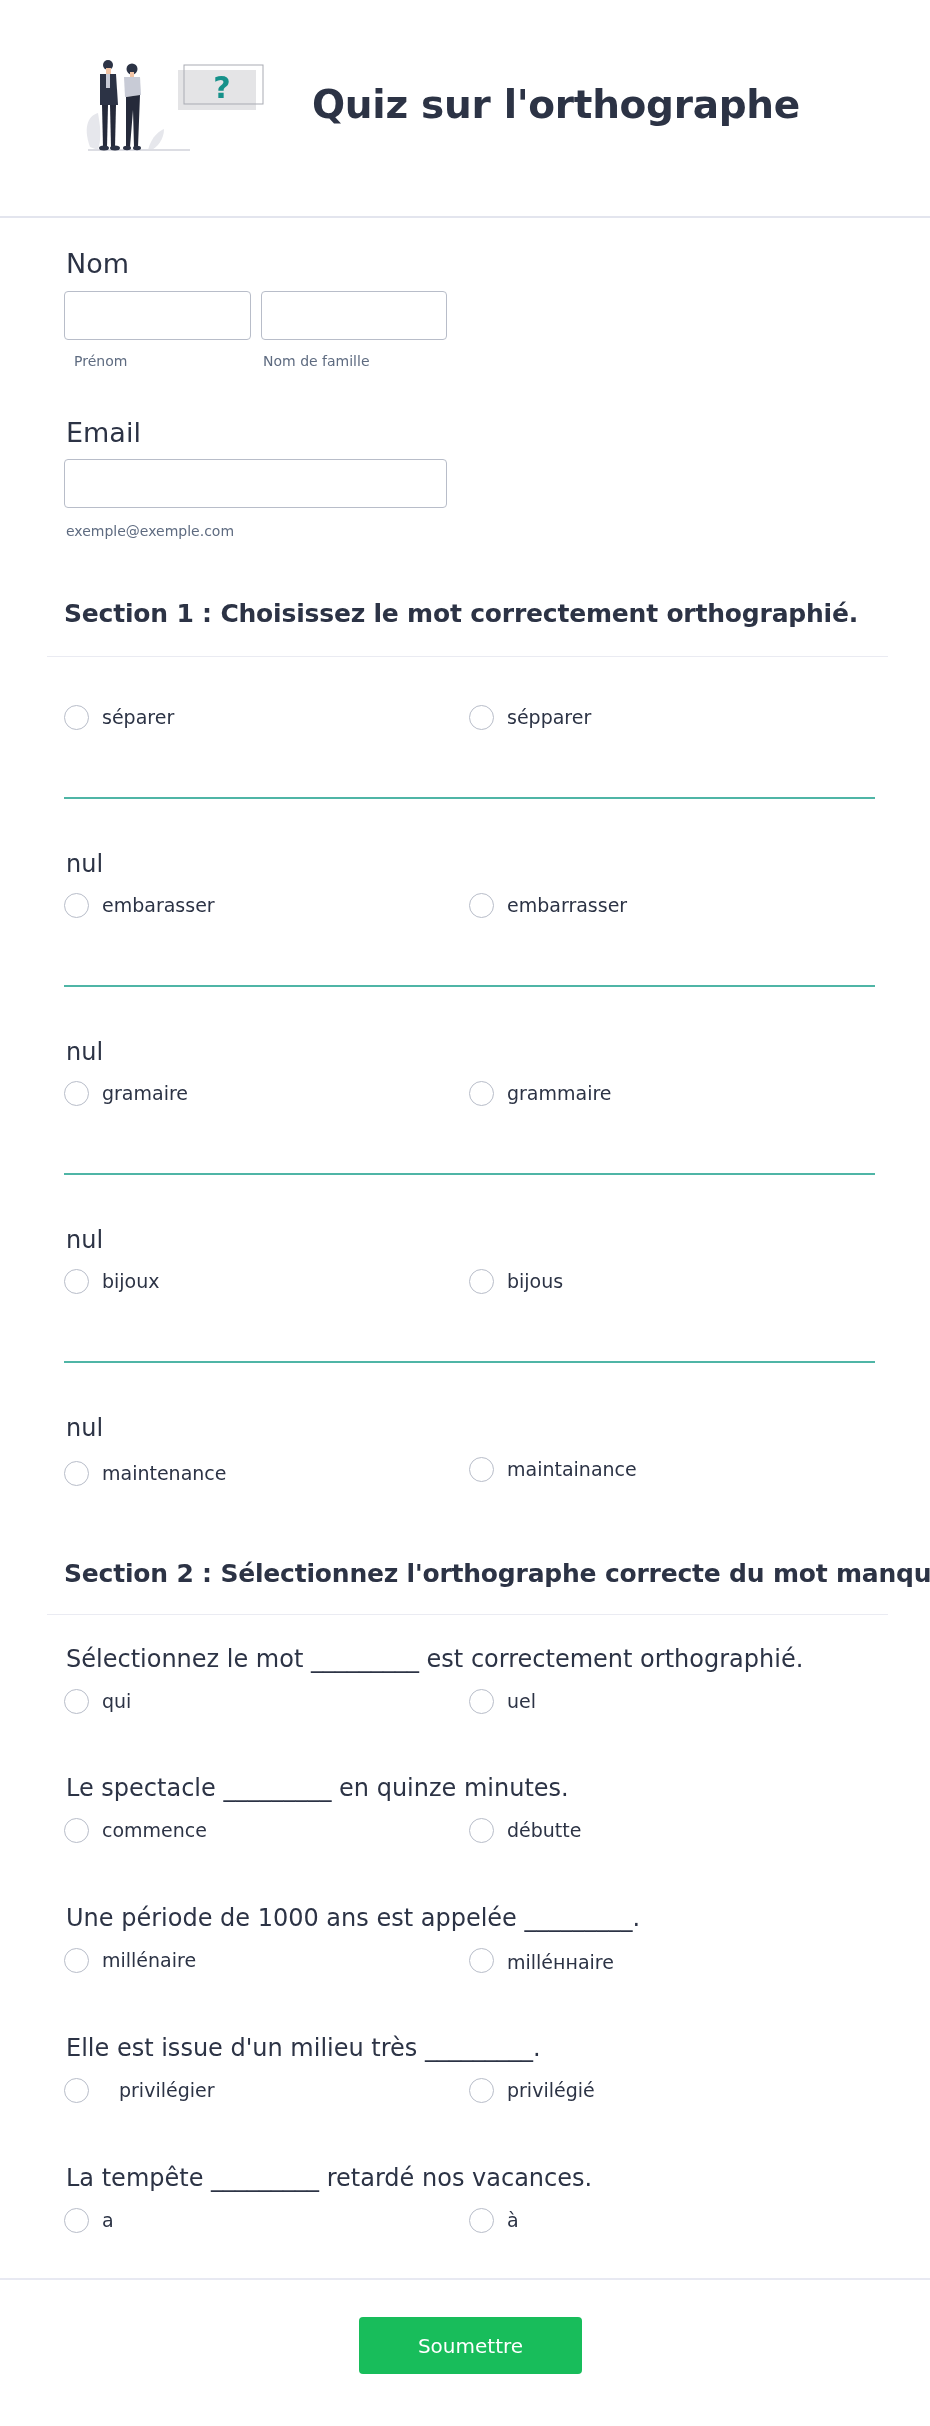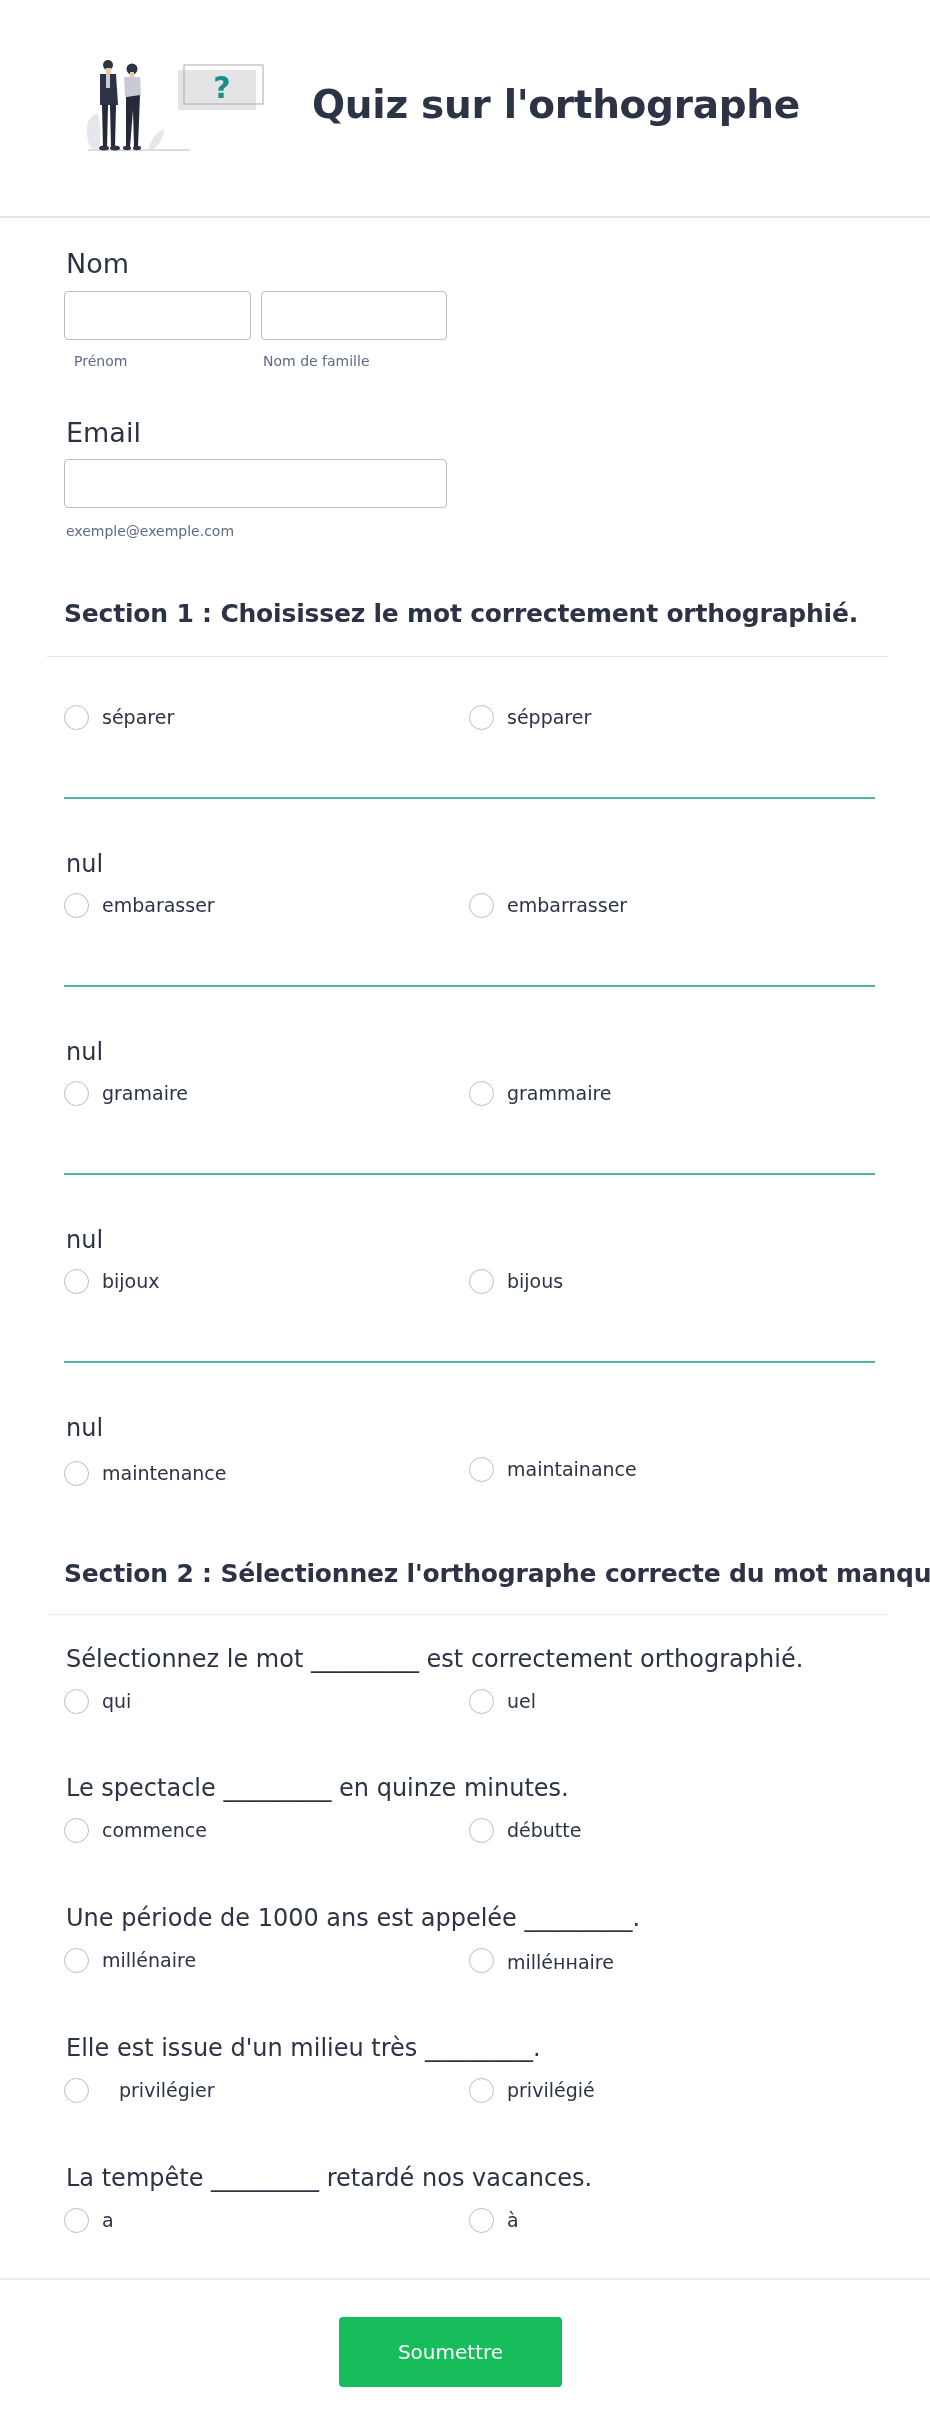--- a/index.html
+++ b/index.html
@@ -22,21 +22,21 @@
   .teal-line { position: absolute; left: 64px; width: 811px; height: 2px; background: #4fb5a6; }
 
   .q-label { position: absolute; left: 66px; font-size: 24px; color: #2c3345; white-space: nowrap; }
 
   .radio-opt { position: absolute; height: 26px; display: flex; align-items: center; cursor: pointer; }
   .radio-circle { width: 25px; height: 25px; border: 1.5px solid #b8bdc9; border-radius: 50%; background: #fff; flex: 0 0 auto; }
   .radio-text { margin-left: 13px; font-size: 19px; color: #2c3345; white-space: nowrap; }
 
   
   .footer-border { position: absolute; left: 0; top: 2278px; width: 930px; height: 2px; background: #e8e9f2; }
-  .submit-btn { position: absolute; left: 339px; top: 2317px; width: 223px; height: 70px; background: #18bd5b; border: none; border-radius: 4px; color: #fff; font-size: 20px; font-family: "DejaVu Sans", sans-serif; cursor: pointer; }
+  .submit-btn { position: absolute; left: 359px; top: 2317px; width: 223px; height: 57px; background: #18bd5b; border: none; border-radius: 4px; color: #fff; font-size: 20px; font-family: "DejaVu Sans", sans-serif; cursor: pointer; }
 </style>
 </head>
 <body>
 
 <div class="header">
   <svg class="illustration" viewBox="0 0 200 105" width="200" height="105">
 
     <path d="M10 92 C2 70, 10 60, 18 58 C20 70, 22 82, 18 95 Z" fill="#e6e7ec"></path>
     <path d="M68 95 C72 80, 80 76, 84 74 C84 84, 78 92, 70 96 Z" fill="#e6e7ec"></path>
 

